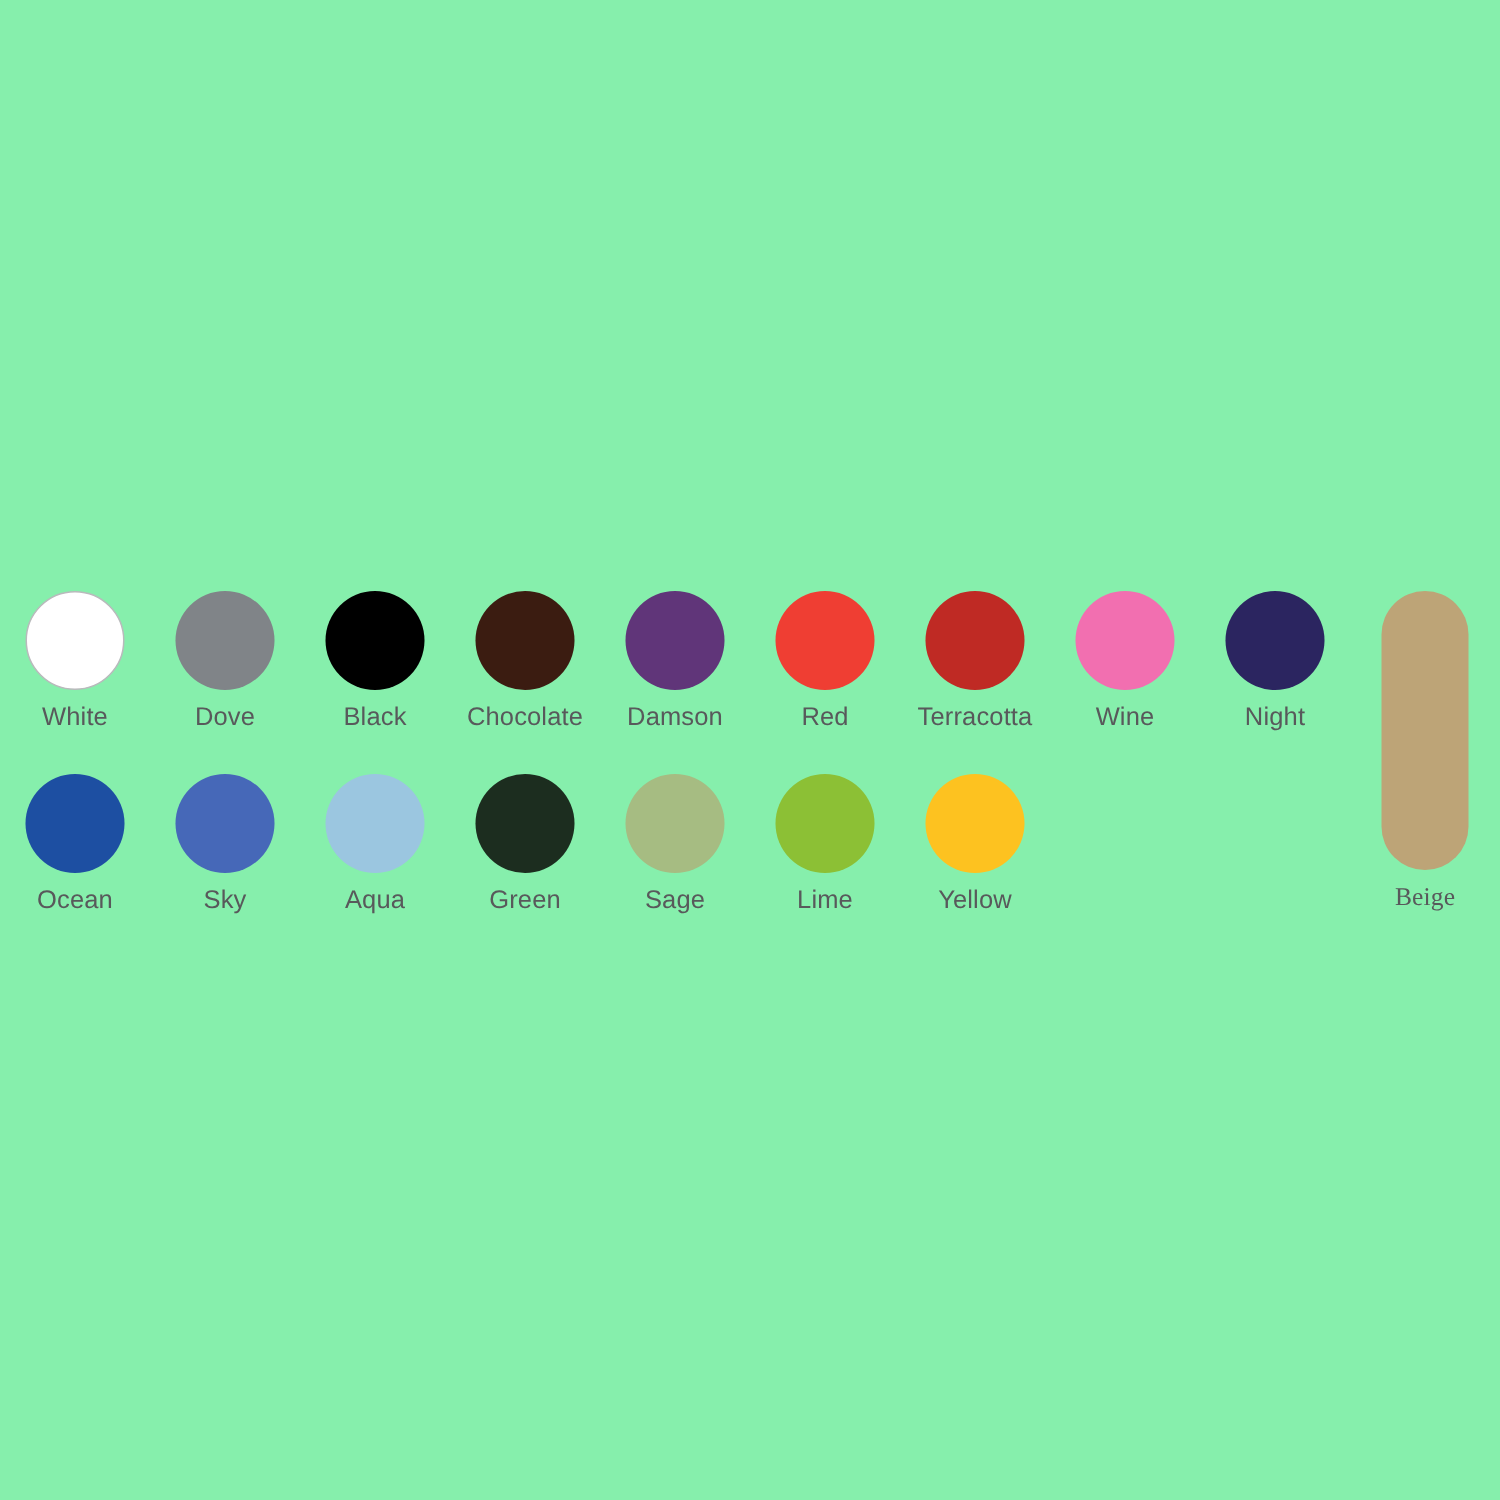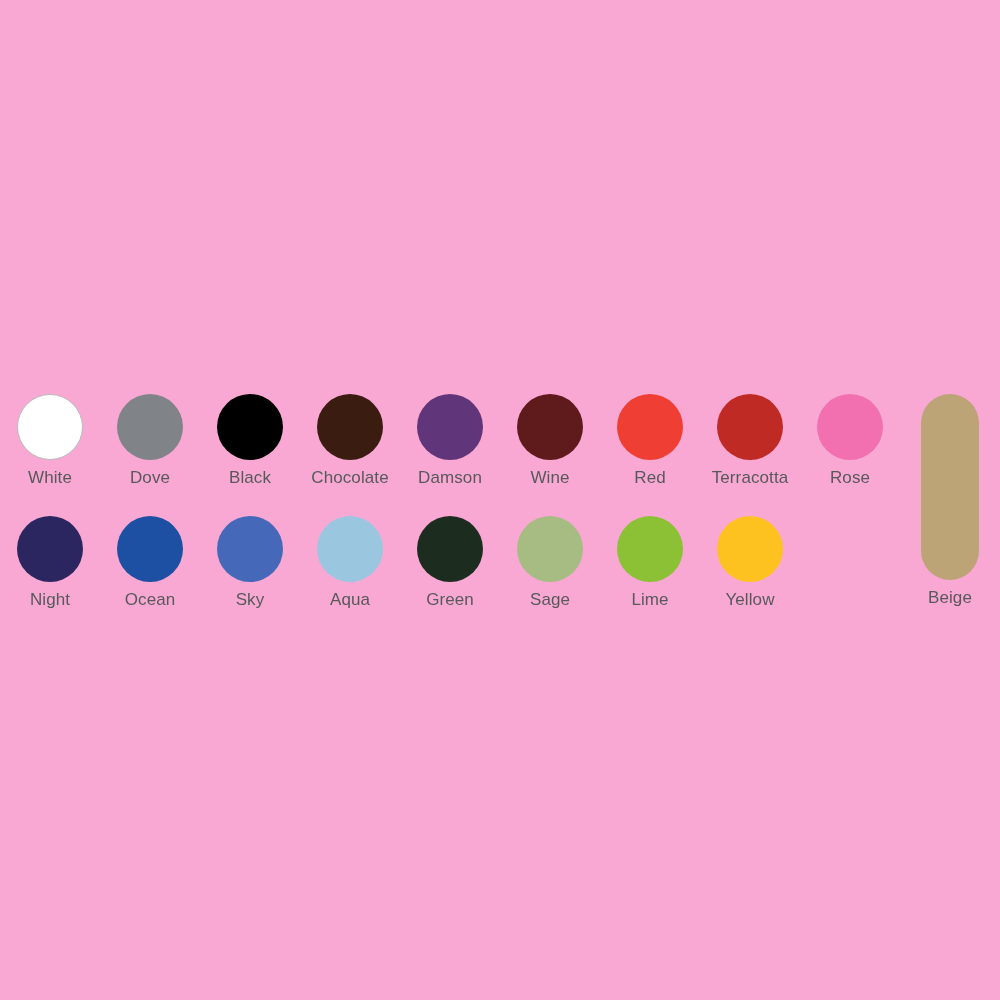--- a/index.html
+++ b/index.html
@@ -99,26 +99,27 @@
   }
 
   .capsule-label {
     margin-top: 8px;
     font-size: 17px;
     line-height: 20px;
     color: #58595b;
     white-space: nowrap;
     letter-spacing: 0.1px;
     text-align: center;
+    font-family: Liberation Serif, serif;
   }
 </style>
 </head>
 <body>
 
-<div id="palette-root" style="background: #f9a8d4;">
+<div id="palette-root" style="background: #86efac;">
 
   <div class="swatch-board">
 
     <div class="swatch-grid">
 
       <div class="swatch-cell">
         <div class="swatch-dot outlined" style="background-color: rgb(255, 255, 255); border-color: rgb(185, 186, 188);"></div>
         <div class="swatch-label" style="color: rgb(88, 89, 91);">White</div>
       </div>
       <div class="swatch-cell">
@@ -131,34 +132,30 @@
       </div>
       <div class="swatch-cell">
         <div class="swatch-dot" style="background-color: rgb(59, 28, 17);"></div>
         <div class="swatch-label" style="color: rgb(88, 89, 91);">Chocolate</div>
       </div>
       <div class="swatch-cell">
         <div class="swatch-dot" style="background-color: rgb(96, 53, 121);"></div>
         <div class="swatch-label" style="color: rgb(88, 89, 91); text-align: right;">Damson</div>
       </div>
       <div class="swatch-cell">
-        <div class="swatch-dot" style="background-color: rgb(95, 26, 28);"></div>
-        <div class="swatch-label" style="color: rgb(88, 89, 91);">Wine</div>
-      </div>
-      <div class="swatch-cell">
         <div class="swatch-dot" style="background-color: rgb(239, 62, 51);"></div>
         <div class="swatch-label" style="color: rgb(88, 89, 91); text-align: right;">Red</div>
       </div>
       <div class="swatch-cell">
         <div class="swatch-dot" style="background-color: rgb(191, 42, 36);"></div>
         <div class="swatch-label" style="color: rgb(88, 89, 91);">Terracotta</div>
       </div>
       <div class="swatch-cell">
         <div class="swatch-dot" style="background-color: rgb(242, 111, 176);"></div>
-        <div class="swatch-label" style="color: rgb(88, 89, 91);">Rose</div>
+        <div class="swatch-label" style="color: rgb(88, 89, 91);">Wine</div>
       </div>
 
       <div class="swatch-cell">
         <div class="swatch-dot" style="background-color: rgb(43, 37, 96);"></div>
         <div class="swatch-label" style="color: rgb(88, 89, 91);">Night</div>
       </div>
       <div class="swatch-cell">
         <div class="swatch-dot" style="background-color: rgb(29, 79, 162);"></div>
         <div class="swatch-label" style="color: rgb(88, 89, 91);">Ocean</div>
       </div>

